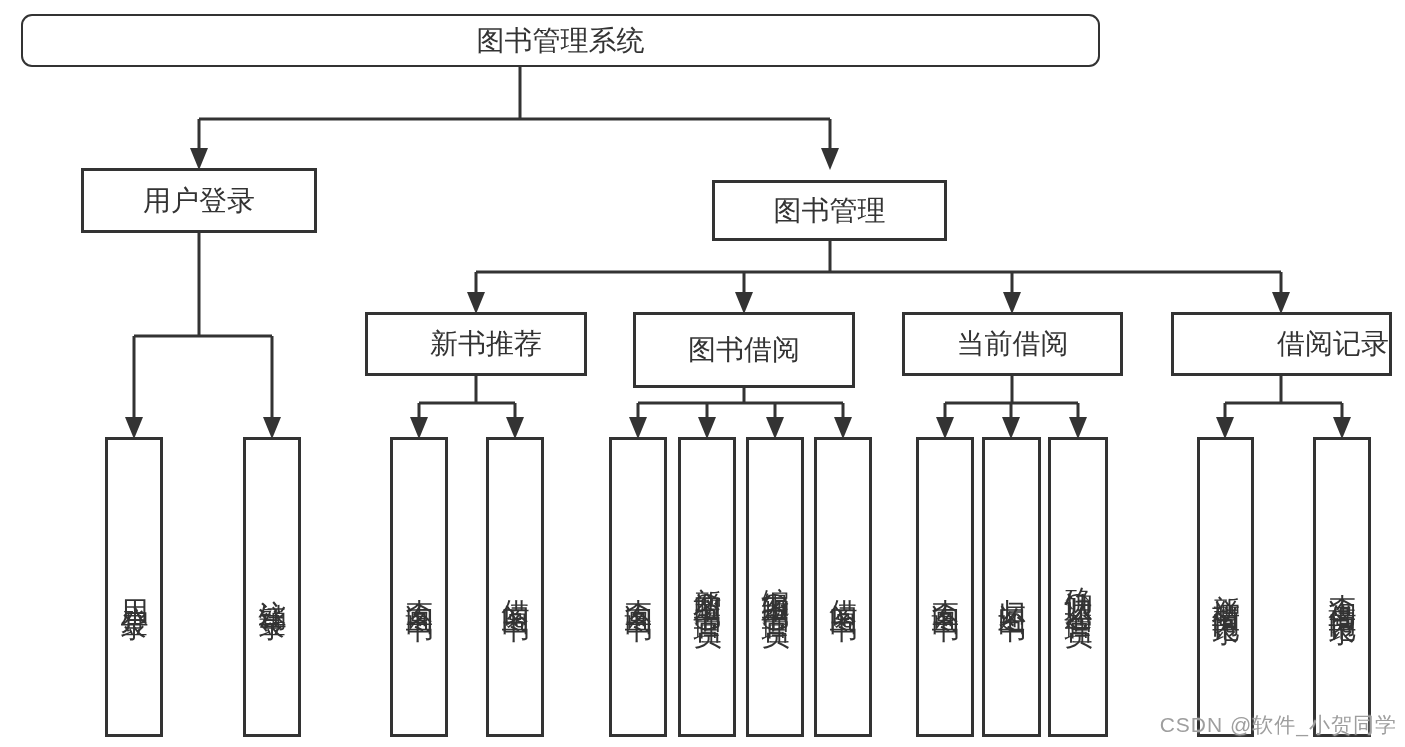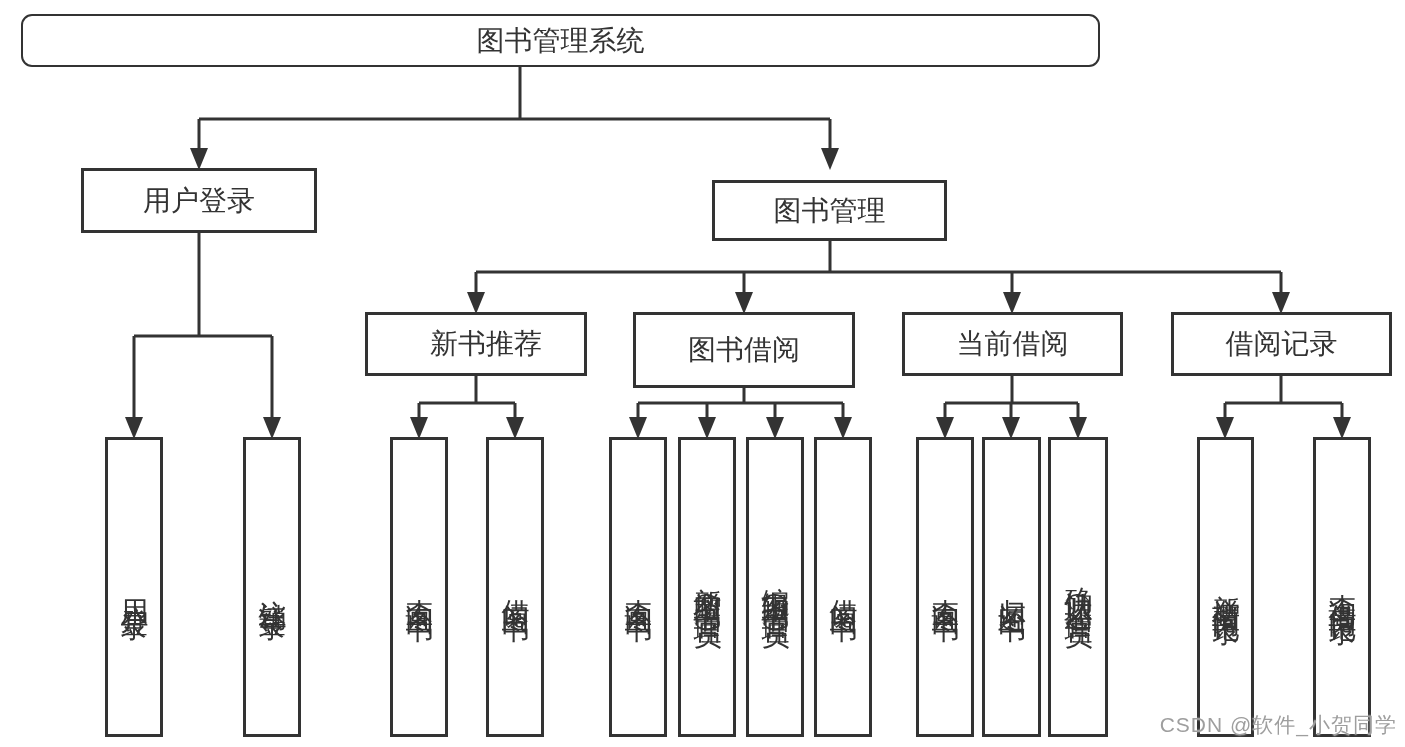--- a/index.html
+++ b/index.html
@@ -104,21 +104,21 @@
 
   <div class="node" style="left:365px;top:312px;width:222px;height:64px;padding-left:20px;">
     <span>新书推荐</span>
   </div>
   <div class="node" style="left:633px;top:312px;width:222px;height:76px;">
     <span>图书借阅</span>
   </div>
   <div class="node" style="left:902px;top:312px;width:221px;height:64px;">
     <span>当前借阅</span>
   </div>
-  <div class="node" style="left:1171px;top:312px;width:221px;height:64px;">
+  <div class="node" style="left:1171px;top:312px;width:221px;height:64px;justify-content:flex-end;">
     <span>借阅记录</span>
   </div>
 
   <div class="leaf" style="left:105px;">
     <span>用户登录</span>
   </div>
   <div class="leaf" style="left:243px;">
     <span>注销登录</span>
   </div>
 

